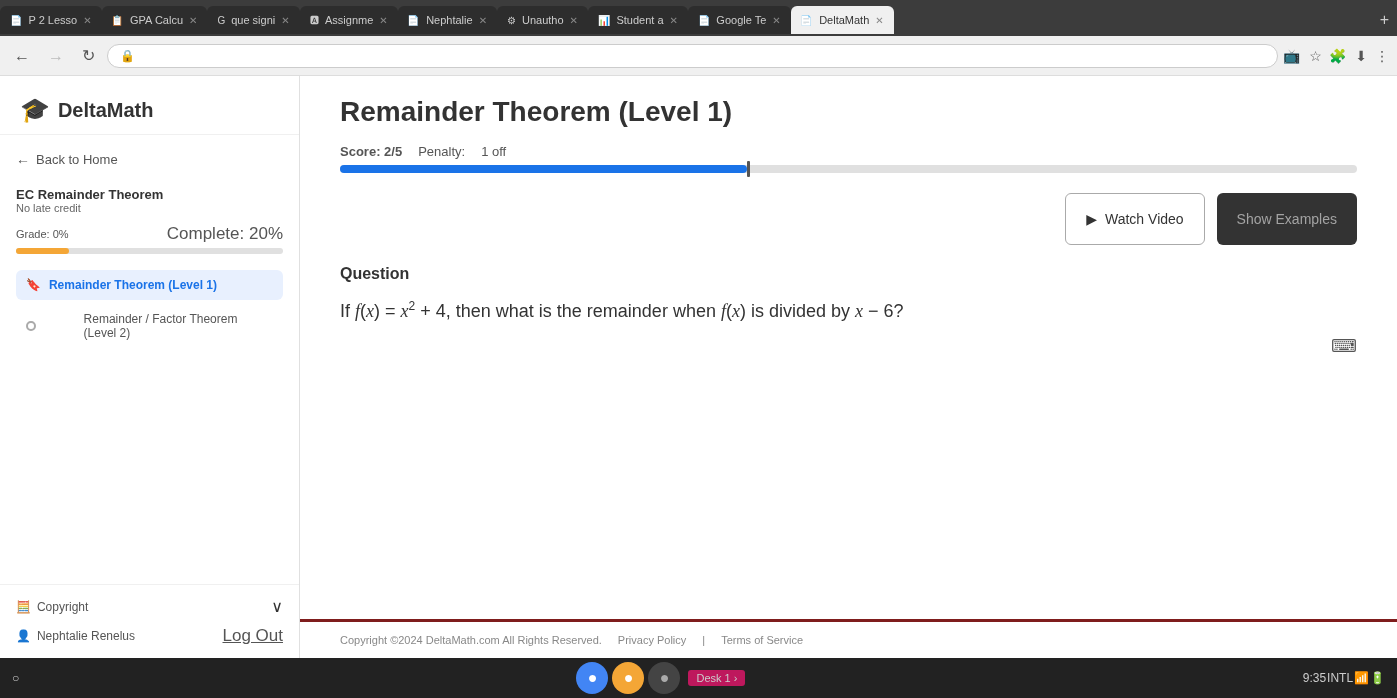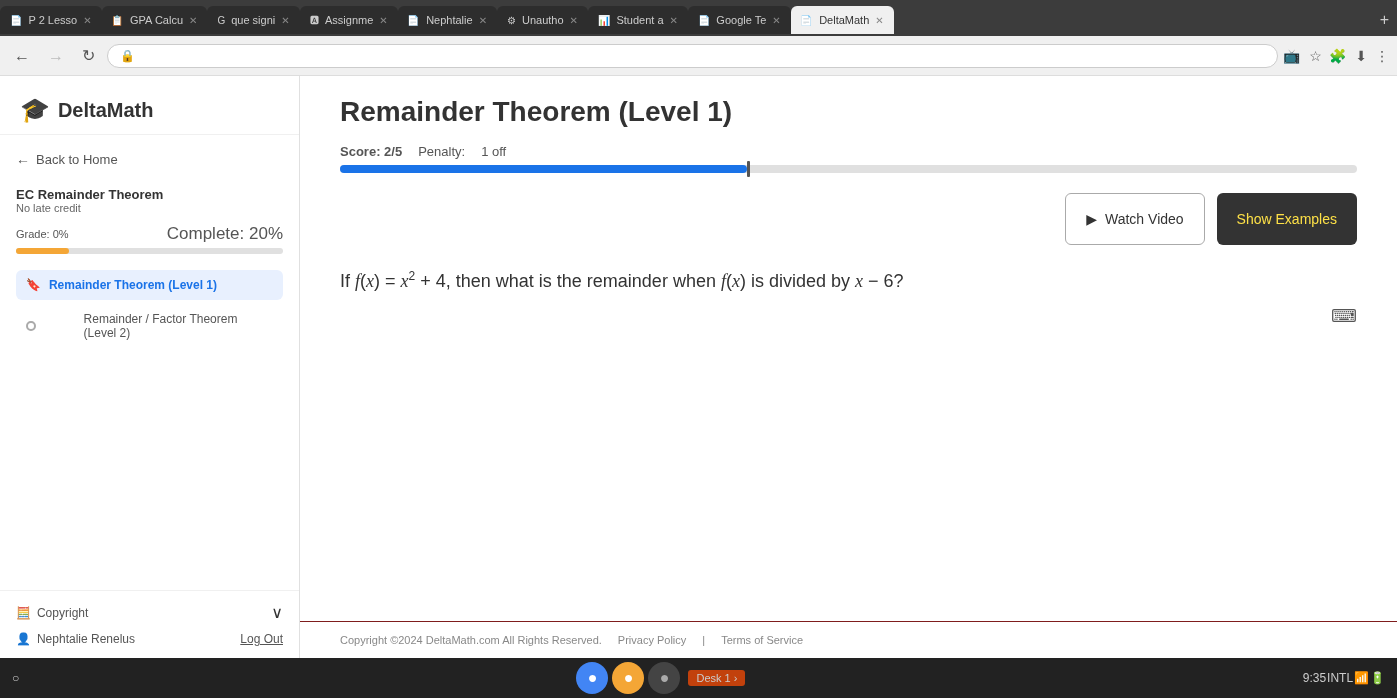--- a/index.html
+++ b/index.html
@@ -48,67 +48,67 @@
     .lesson-list { display: flex; flex-direction: column; gap: 4px; }
     .lesson-item { display: flex; align-items: center; gap: 8px; padding: 8px 10px; border-radius: 6px; font-size: 12px; cursor: pointer; }
     .lesson-item.active { background: #e8f0fe; color: #1a73e8; font-weight: bold; }
     .lesson-item.inactive { color: #555; gap: 48px; }
     .lesson-dot { width: 10px; height: 10px; border-radius: 50%; border: 2px solid #aaa; background: white; }
 
     .sidebar-footer { padding: 12px 16px; border-top: 1px solid #f0f0f0; display: flex; flex-direction: column; gap: 10px; }
     .footer-row { display: flex; align-items: center; justify-content: space-between; }
     .calc-btn { display: flex; align-items: center; gap: 6px; font-size: 12px; color: #555; cursor: pointer; }
     .user-row { display: flex; align-items: center; gap: 6px; font-size: 12px; color: #555; }
-    .log-out-btn { font-size: 12px; color: #555; cursor: pointer; text-decoration: underline; }
+    .log-out-btn { font-size: 17px; color: #555; cursor: pointer; text-decoration: underline; }
 
     
     .main-content { flex: 1; padding: 20px 40px; overflow-y: auto; }
     .page-title { font-size: 28px; font-weight: bold; color: #333; margin-bottom: 16px; }
 
     .score-bar-area { margin-bottom: 20px; }
     .score-row { display: flex; align-items: center; gap: 16px; margin-bottom: 6px; font-size: 13px; color: #555; }
     .score-label { font-weight: bold; color: #555; }
     .penalty-label { color: #555; }
     .penalty-val { color: #555; }
     .progress-track { height: 8px; background: #e0e0e0; border-radius: 4px; position: relative; }
     .progress-track-fill { height: 100%; background: #1a73e8; border-radius: 4px; }
     .progress-marker { position: absolute; top: -4px; height: 16px; width: 3px; background: #555; border-radius: 1px; }
 
     .action-buttons { display: flex; justify-content: flex-end; gap: 12px; margin-bottom: 20px; }
     .watch-video-btn { display: flex; align-items: center; gap: 8px; padding: 10px 20px; border: 1px solid #aaa; background: white; border-radius: 6px; font-size: 14px; cursor: pointer; color: #333; }
-    .show-examples-btn { padding: 18px 20px; background: #333; color: #fde047; border: none; border-radius: 6px; font-size: 14px; cursor: pointer; }
+    .show-examples-btn { padding: 18px 20px; background: #333; color: #a3a3a3; border: none; border-radius: 6px; font-size: 14px; cursor: pointer; }
 
     .question-section { margin-bottom: 24px; }
     .question-label { font-size: 16px; font-weight: bold; color: #333; margin-bottom: 12px; }
     .question-text { font-size: 16px; color: #333; line-height: 1.6; }
 
     .answer-section { margin-top: 24px; }
     .answer-header { display: flex; align-items: center; gap: 12px; margin-bottom: 12px; }
     .answer-label { font-size: 16px; font-weight: bold; color: #333; }
     .attempt-text { font-size: 13px; color: #666; }
     .answer-row { display: flex; align-items: center; gap: 12px; }
     .answer-input { width: 400px; height: 40px; border: 2px solid #1a73e8; border-radius: 4px; padding: 8px; font-size: 14px; outline: none; }
     .submit-btn { padding: 10px 20px; background: #1a73e8; color: white; border: none; border-radius: 6px; font-size: 14px; cursor: pointer; }
 
     .keyboard-icon { float: right; font-size: 18px; color: #555; cursor: pointer; }
 
-    .footer-bar { padding: 12px 40px; font-size: 11px; color: #888; border-top: 1px solid #7f1d1d; display: flex; gap: 16px; }
+    .footer-bar { padding: 12px 40px; font-size: 11px; color: #888; border-top: 3px solid #7f1d1d; display: flex; gap: 16px; }
     .footer-link { color: #888; cursor: pointer; }
 
     
     .math { font-style: italic; font-family: 'Times New Roman', serif; }
     .math-expr { font-size: 18px; line-height: 1.8; }
 
     
     .taskbar { background: #222; height: 40px; display: flex; align-items: center; justify-content: space-between; padding: 0 12px; }
     .taskbar-left { display: flex; align-items: center; gap: 8px; color: #ccc; font-size: 12px; }
     .taskbar-right { display: flex; align-items: center; gap: 1px; color: #ccc; font-size: 12px; }
     .taskbar-apps { display: flex; gap: 4px; }
     .app-icon { width: 32px; height: 32px; border-radius: 50%; display: flex; align-items: center; justify-content: center; font-size: 16px; cursor: pointer; }
-    .desk-label { background: #c2410c; padding: 2px 8px; border-radius: 3px; color: #ccc; font-size: 11px; cursor: pointer; }
+    .desk-label { background: #be185d; padding: 2px 8px; border-radius: 3px; color: #ccc; font-size: 11px; cursor: pointer; }
 
     sup { font-size: 12px; vertical-align: super; }
   </style>
 </head>
 <body>
 
 <div class="browser-frame">
 
   <div class="tab-bar">
     <div class="tab">
@@ -252,20 +252,21 @@
 
         <div class="action-buttons">
           <button class="watch-video-btn">
             <span>▶</span>
             <span>Watch Video</span>
           </button>
           <button class="show-examples-btn">Show Examples</button>
         </div>
 
         <div class="question-section">
+          <div class="question-label">Question</div>
           <div class="question-text math-expr">
             If <span class="math">f</span>(<span class="math">x</span>) = <span class="math">x</span><sup>2</sup> + 4, then what is the remainder when <span class="math">f</span>(<span class="math">x</span>) is divided by <span class="math">x</span> − 6?
           </div>
           <div style="text-align:right; margin-top:8px;">
             <span class="keyboard-icon">⌨</span>
           </div>
         </div>
 
       </div>
 

